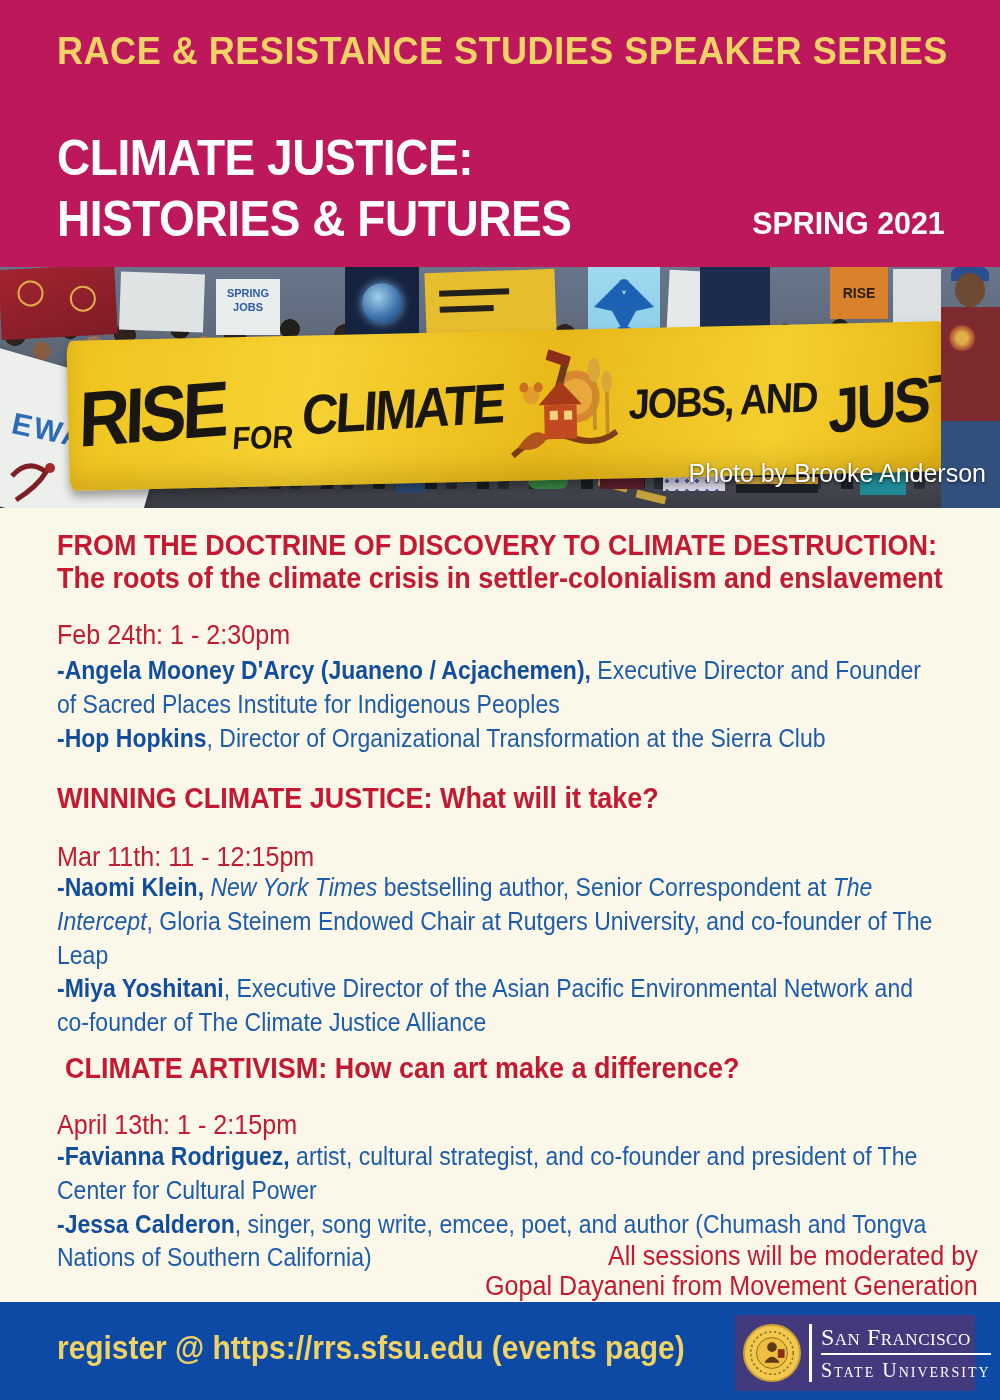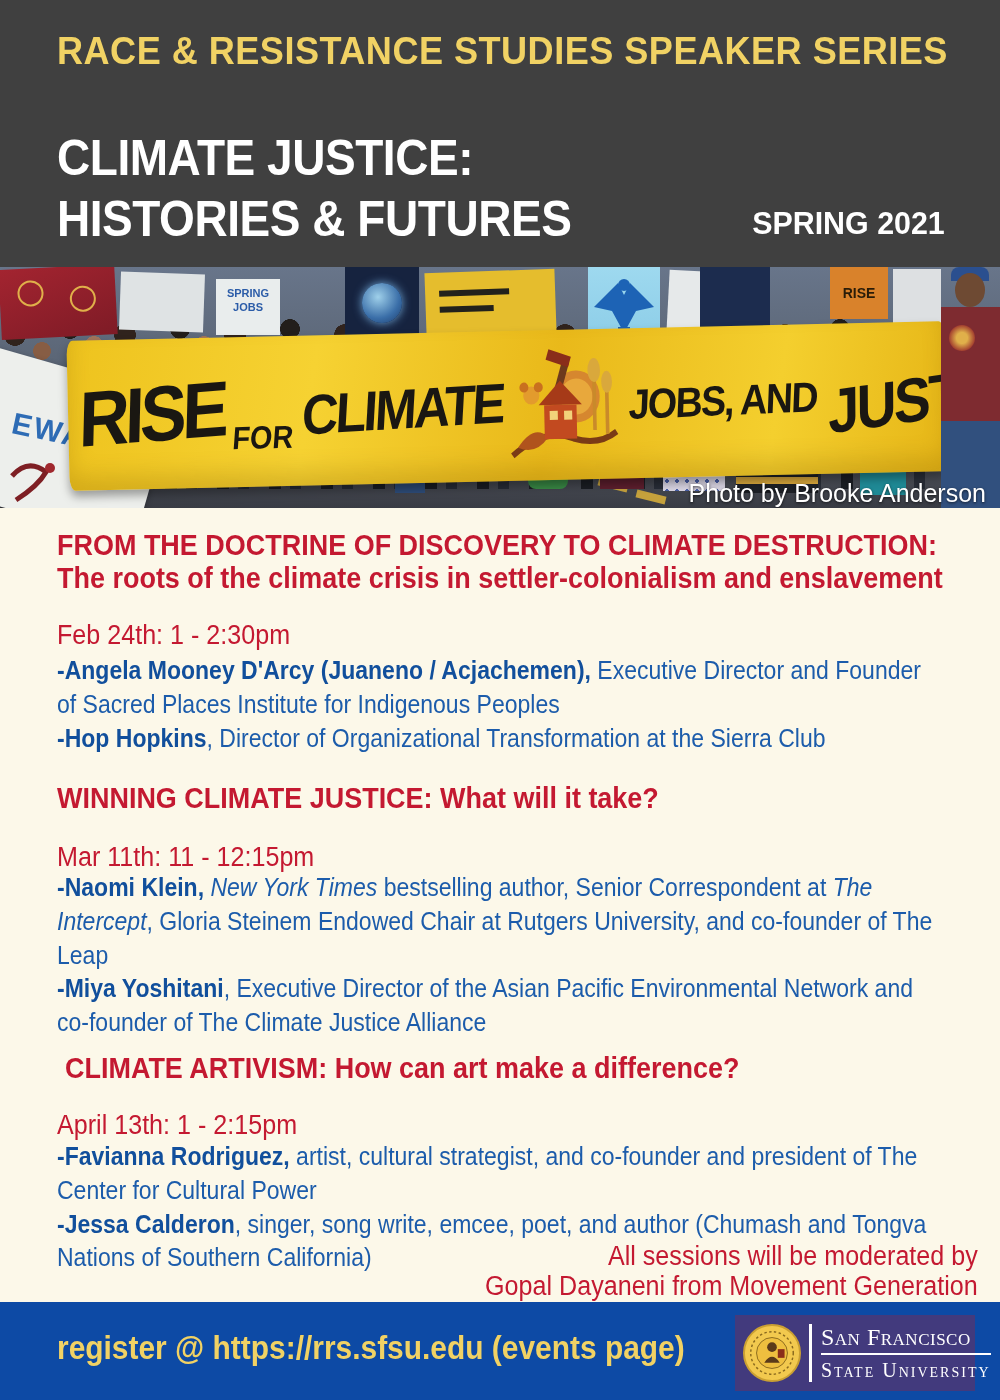--- a/index.html
+++ b/index.html
@@ -1,20 +1,20 @@
 <!DOCTYPE html>
 <html><head>
 <meta charset="utf-8">
 <style>
   html,body{margin:0;padding:0;background:#fcf8e9;}
   .poster{position:relative;width:1000px;height:1400px;overflow:hidden;
           background:#fcf8e9;font-family:"Liberation Sans",sans-serif;}
 
   
-  .hdr{position:absolute;top:0;left:0;width:1000px;height:309px;background:#404040;}
+  .hdr{position:absolute;top:0;left:0;width:1000px;height:309px;background:#be185d;}
   .series-title{position:absolute;top:30px;left:57px;color:#f1d264;font-weight:bold;
     font-size:38px;letter-spacing:.5px;white-space:nowrap;
     transform:scaleX(.95);transform-origin:0 0;}
   .main-title{position:absolute;top:128px;left:57px;color:#ffffff;font-weight:bold;
     font-size:50px;line-height:1.22;letter-spacing:-.5px;
     transform:scaleX(.92);transform-origin:0 0;}
   .season{position:absolute;top:205px;right:55px;color:#ffffff;font-weight:bold;
     font-size:32px;transform:scaleX(.95);transform-origin:100% 0;}
 
   
@@ -94,21 +94,21 @@
   .sk6{left:860px;top:146px;width:46px;height:82px;background:#1f8a96;}
 
   .right-person{position:absolute;left:941px;top:0;width:59px;height:241px;z-index:8;}
   .rp-head{position:absolute;left:14px;top:6px;width:30px;height:34px;border-radius:50%;background:#6e4a33;}
   .rp-cap{position:absolute;left:10px;top:0;width:38px;height:14px;border-radius:8px 8px 0 0;background:#2a4f8f;}
   .rp-body{position:absolute;left:0;top:40px;width:59px;height:114px;background:#7e2b30;}
   .rp-medal{position:absolute;left:8px;top:18px;width:26px;height:26px;border-radius:50%;
     background:radial-gradient(circle,#e0b04a 30%,#a3402f 70%);}
   .rp-jeans{position:absolute;left:0;top:154px;width:59px;height:87px;background:#31507e;}
 
-  .credit{position:absolute;right:14px;bottom:0;z-index:9;color:#ffffff;font-size:25px;
+  .credit{position:absolute;right:14px;bottom:20px;z-index:9;color:#ffffff;font-size:25px;
     text-shadow:0 1px 3px rgba(0,0,0,.7);}
 
   
   .ev-title{position:absolute;left:57px;margin:0;color:#c41931;font-weight:bold;font-size:29px;
     line-height:1.14;white-space:nowrap;transform:scaleX(.93);transform-origin:0 0;}
   .ev-date{position:absolute;left:57px;color:#c41931;font-size:27px;white-space:nowrap;
     transform:scaleX(.93);transform-origin:0 0;}
   .speakers{position:absolute;left:57px;width:1005px;transform:scaleX(.885);transform-origin:0 0;}
   .speakers p{margin:0;color:#1c5cab;font-size:26px;line-height:1.3;}
   .speakers .b{font-weight:bold;color:#114f9c;}

